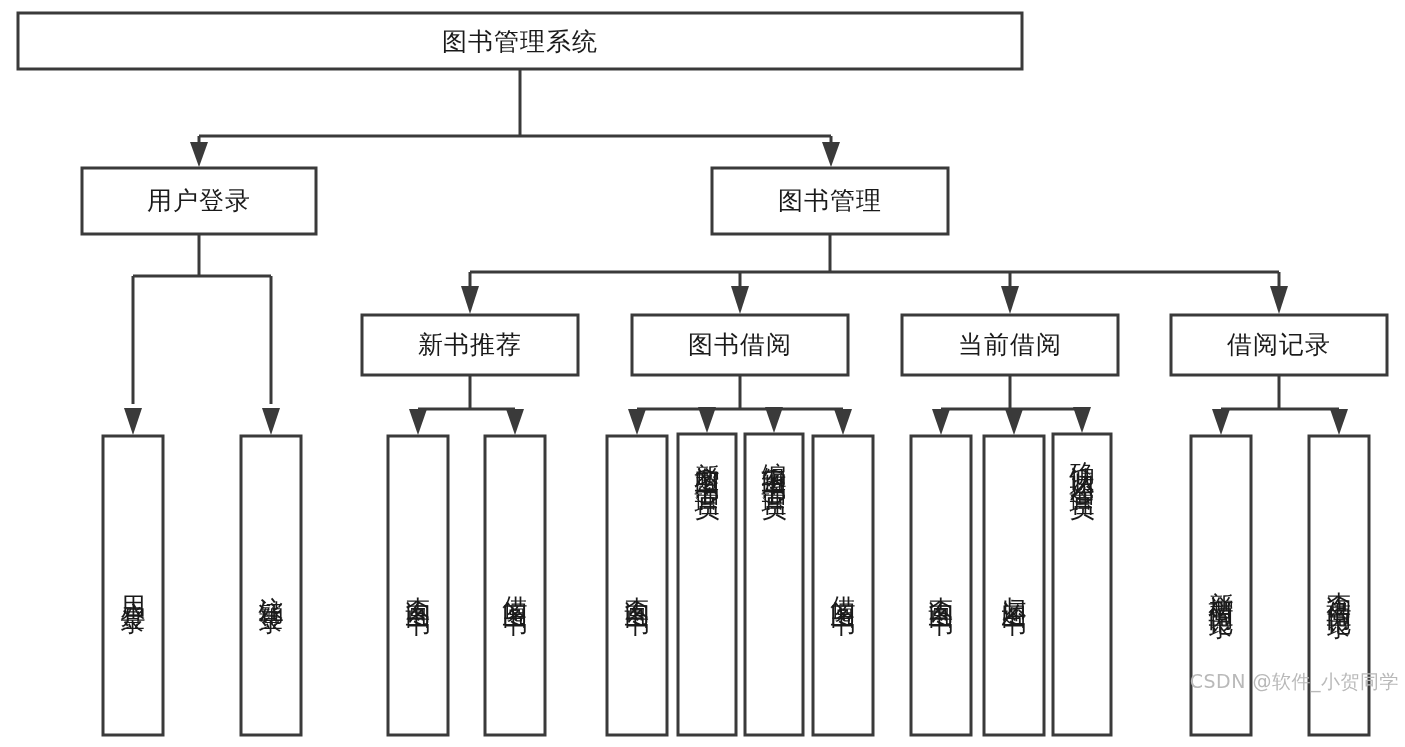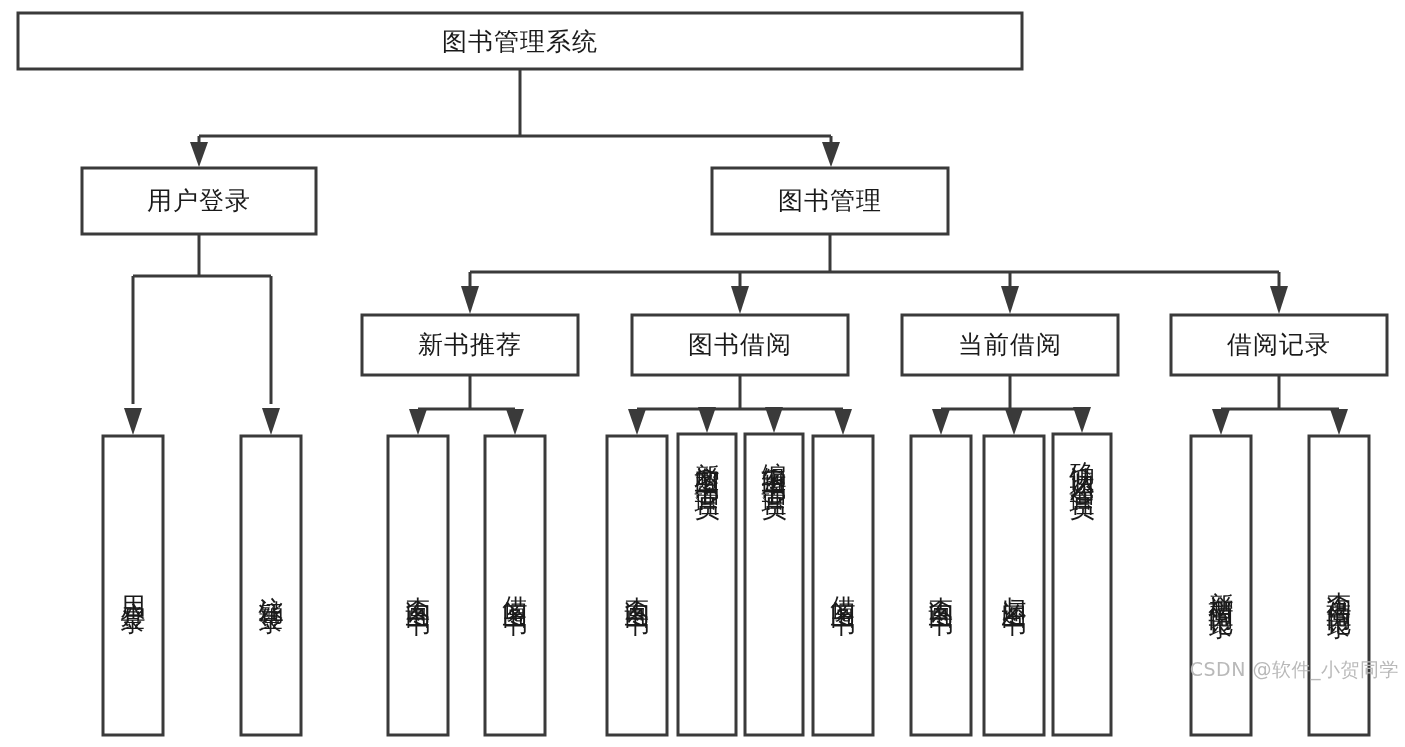--- a/index.html
+++ b/index.html
@@ -73,21 +73,21 @@
     font-size: 25px;
     line-height: 1.16;
     color: #1a1a1a;
     letter-spacing: 5px;
     white-space: nowrap;
     text-align: center;
   }
   .watermark {
     position: absolute;
     right: 6px;
-    bottom: 20px;
+    bottom: 8px;
     font-family: "DejaVu Sans", "Liberation Sans", sans-serif;
     font-size: 19px;
     color: #b9b9b9;
     letter-spacing: 0.5px;
     white-space: nowrap;
     pointer-events: none;
   }
 </style>
 </head>
 <body>

